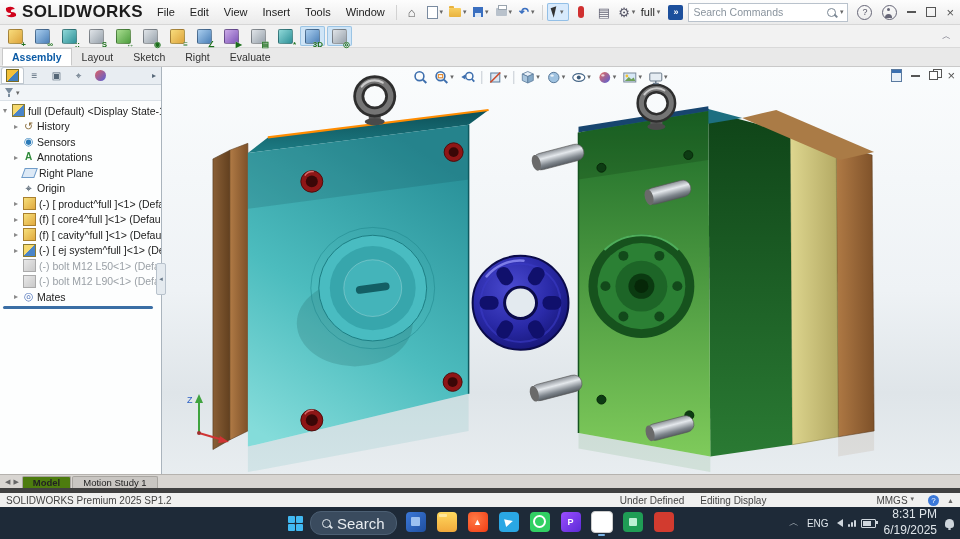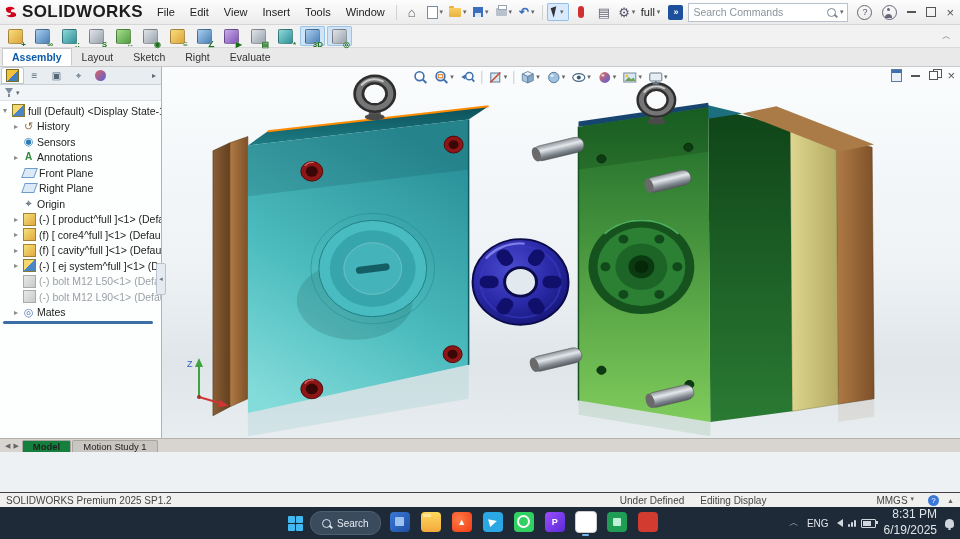--- a/index.html
+++ b/index.html
@@ -104,38 +104,38 @@
   .vp-doc{width:9px;height:11px;background:#e8f0f8;border:1px solid #5a7aa0;position:relative;}
   .vp-doc::before{content:'';position:absolute;top:0;left:0;right:0;height:3px;background:#3a6fb0;}
   .restore-g{position:relative;width:7px;height:7px;border:1px solid #555;background:#fff;}
   .restore-g::before{content:'';position:absolute;top:-3px;left:3px;width:7px;height:7px;border:1px solid #555;z-index:-1;}
   .triad{position:absolute;left:24px;bottom:26px;z-index:3;}
 
   
   .modeltabs{height:13px;display:flex;align-items:stretch;background:#d8d5d1;border-top:1px solid #b5b2ae;font-size:9.5px;padding-left:2px;}
   .mnav{display:flex;align-items:center;padding:0 3px;color:#666;font-size:7px;gap:3px;}
   .mtab{display:flex;align-items:center;padding:0 10px;border:1px solid #a8a5a0;border-bottom:none;background:#c9c6c2;margin:1px 1px 0 0;border-radius:2px 2px 0 0;}
-  .mtab.active{background:#15803d;font-weight:bold;}
+  .mtab.active{background:#4d7c0f;font-weight:bold;}
 
   
-  .statusbar{height:14px;display:flex;align-items:center;background:#f0f0ef;border-top:1px solid #404040;font-size:10px;color:#444;padding:0 6px;margin-top:40px;}
+  .statusbar{height:14px;display:flex;align-items:center;background:#f0f0ef;border-top:5px solid #404040;font-size:10px;color:#444;padding:0 6px;}
   .sb-ver{margin-right:auto;}
   .sb-const{margin-right:16px;}
   .sb-mode{margin-right:110px;}
   .sb-units{display:flex;align-items:flex-start;gap:3px;margin-right:14px;}
   .sb-ic{width:11px;height:11px;border-radius:50%;background:#3b78d8;color:#fff;font-size:8px;display:flex;align-items:center;justify-content:center;margin-right:8px;}
   .sb-up{font-size:7px;color:#666;}
 
   
   .taskbar{height:32px;background:#1e2a38;position:relative;color:#dfe5ea;flex:none;}
   .tb-center{position:absolute;left:288px;top:0;height:100%;display:flex;align-items:center;gap:7px;}
   .tb-right{position:absolute;right:6px;top:0;height:100%;display:flex;align-items:center;gap:8px;}
   .start-grid{width:15px;height:15px;display:grid;grid-template-columns:7px 7px;grid-template-rows:7px 7px;gap:1px;}
   .start-grid span{background:#41b9f2;border-radius:1px;}
-  .search-pill{height:22px;display:flex;align-items:center;gap:6px;background:#3a4b5e;border:1px solid #4c5f73;border-radius:11px;padding:0 11px;font-size:10px;color:#e8ecf0;}
+  .search-pill{height:22px;display:flex;align-items:center;gap:6px;background:#3a4b5e;border:1px solid #4c5f73;border-radius:11px;padding:0 11px;font-size:15px;color:#e8ecf0;}
   .magw{width:7px;height:7px;border:1.5px solid #dfe5ea;border-radius:50%;position:relative;}
   .magw::after{content:'';position:absolute;width:4px;height:1.5px;background:#dfe5ea;transform:rotate(45deg);right:-3px;bottom:-1px;}
   .app{width:24px;height:28px;display:flex;flex-direction:column;align-items:center;justify-content:center;gap:1px;}
   .app .ic{width:20px;height:20px;border-radius:4px;display:flex;align-items:center;justify-content:center;font-weight:bold;color:#fff;font-size:9px;}
   .app .dash{width:7px;height:2px;border-radius:1px;background:transparent;}
   .app.open .dash{background:#7ab4e8;}
   .ic-blue1{background:linear-gradient(135deg,#3b78d8,#1f4fa0);}
   .ic-blue1 i{width:9px;height:9px;background:#9cc0f0;border-radius:1px;}
   .ic-exp{background:linear-gradient(#ffd95e,#f2a93b);border-radius:3px;position:relative;}
   .ic-exp::before{content:'';position:absolute;top:2px;left:2px;width:8px;height:3px;background:#ffe79a;border-radius:1px;}
@@ -326,27 +326,20 @@
           </li>
         <li class="trow lvl1">
             <span class="caret"></span>
             <span class="ticon ic-sens">◉</span>
             <span class="tlabel">Sensors</span>
           </li>
         <li class="trow lvl1">
             <span class="caret">▸</span>
             <span class="ticon ic-ann">A</span>
             <span class="tlabel">Annotations</span>
-          </li>
-        <li class="trow lvl1">
-            <span class="caret"></span>
-            <span class="ticon">
-              <span class="ic-plane"></span>
-            </span>
-            <span class="tlabel">Front Plane</span>
           </li>
         <li class="trow lvl1">
             <span class="caret"></span>
             <span class="ticon">
               <span class="ic-plane"></span>
             </span>
             <span class="tlabel">Right Plane</span>
           </li>
         <li class="trow lvl1">
             <span class="caret"></span>

